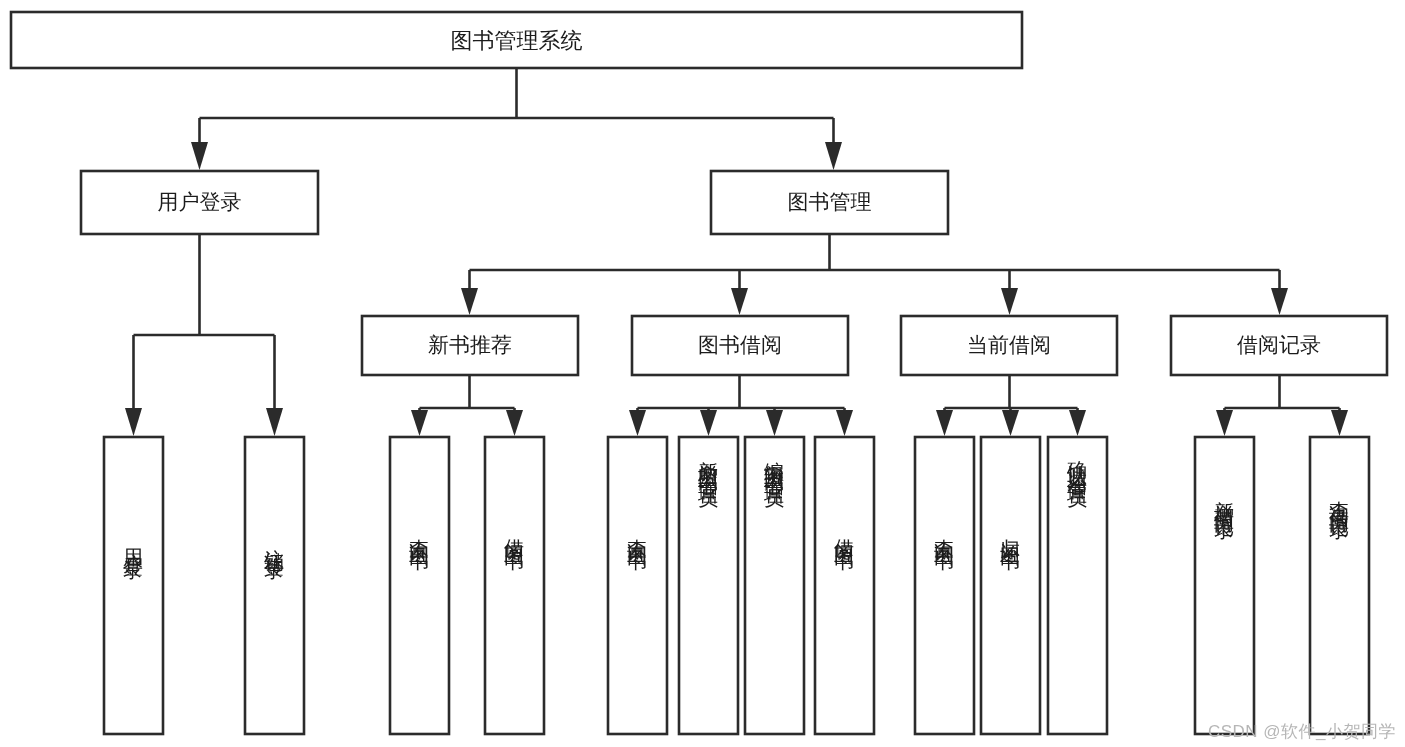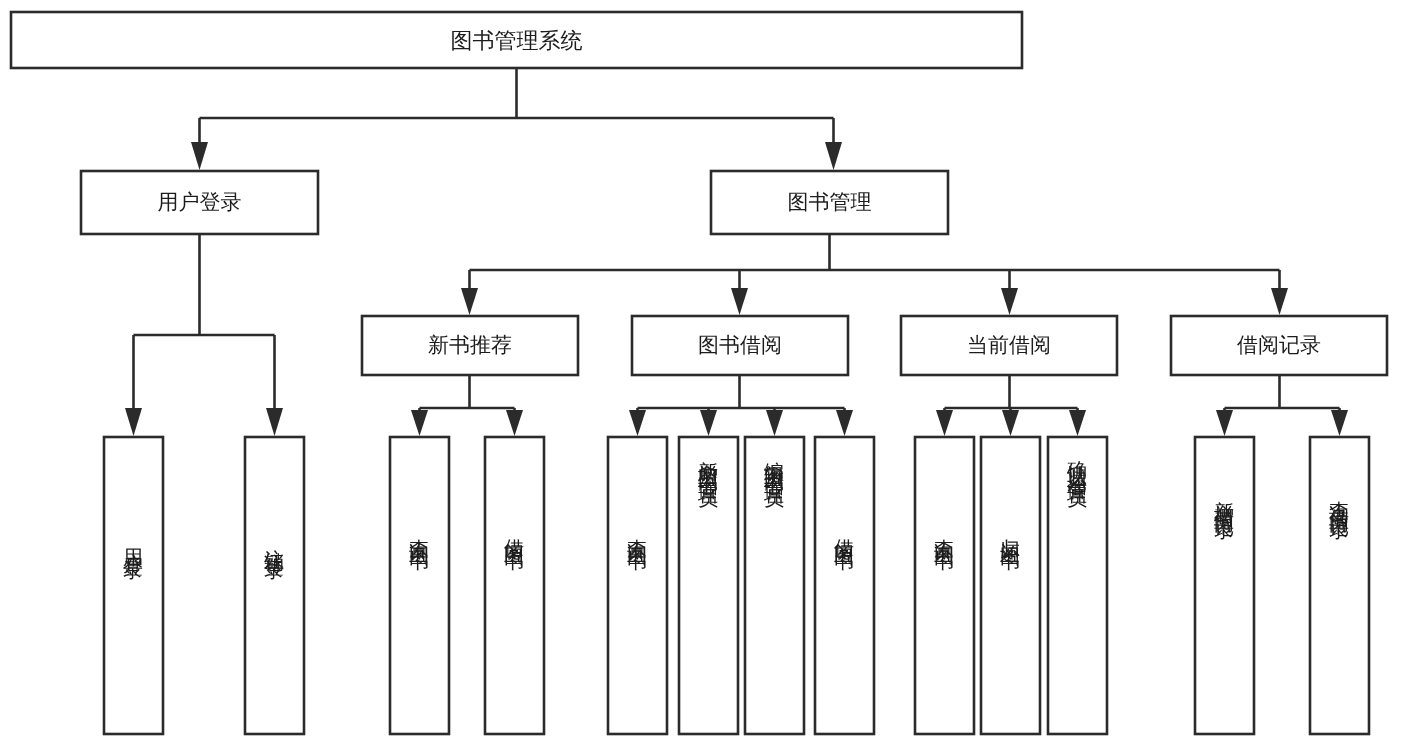--- a/index.html
+++ b/index.html
@@ -246,14 +246,15 @@
   <div class="leaf-wrap" style="left:1048px; top:437px; width:59px; height:297px;">
     <span class="leaf-text" style="margin-top:8px;">确认归还（管理员）</span>
   </div>
   <div class="leaf-wrap" style="left:1195px; top:437px; width:59px; height:297px;">
     <span class="leaf-text" style="margin-top:48px;">新增借阅记录</span>
   </div>
   <div class="leaf-wrap" style="left:1310px; top:437px; width:59px; height:297px;">
     <span class="leaf-text" style="margin-top:48px;">查询借阅记录</span>
   </div>
 
+  <div class="watermark">CSDN @软件_小贺同学</div>
 
 </div>
 
 </body></html>

